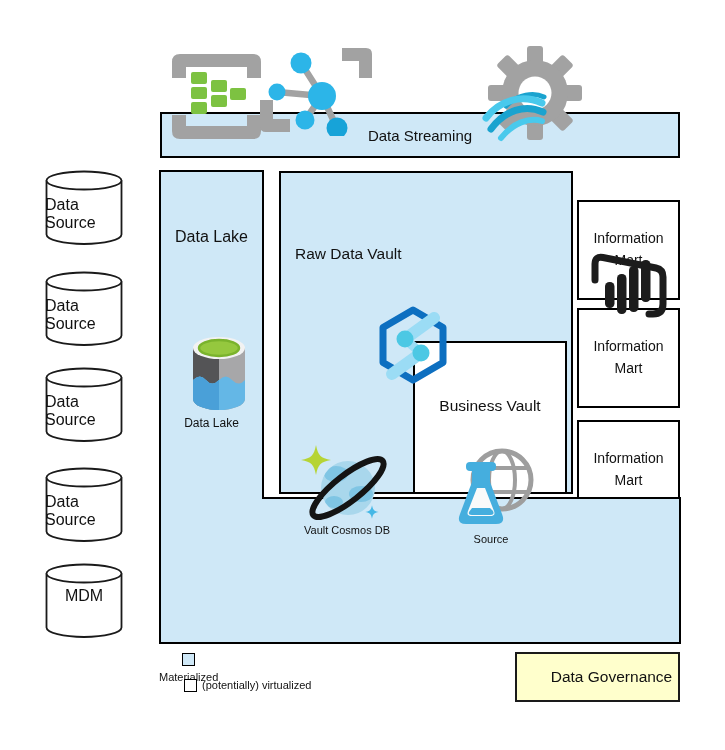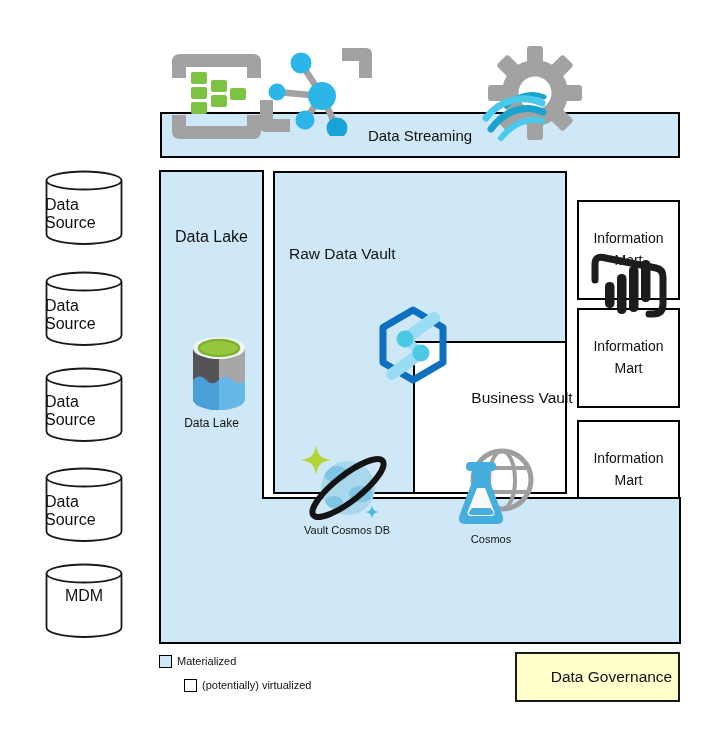--- a/index.html
+++ b/index.html
@@ -100,26 +100,26 @@
     <path d="M2,45 Q9,38 15,45 Q21,52 28,45 Q35,38 41,45 Q48,52 54,45 L54,64 A26,11 0 0 1 2,64 Z" fill="#64b7e6"></path>
     <path d="M2,45 Q9,38 15,45 Q21,52 28,45 L28,75 A26,11 0 0 1 2,64 Z" fill="#4aa0d8"></path>
     <ellipse cx="28" cy="13" rx="26" ry="11" fill="#f2f2f2"></ellipse>
     <ellipse cx="28" cy="13" rx="20" ry="8" fill="#95c83e" stroke="#7ab32c" stroke-width="2.5"></ellipse>
   </svg>
 
   <div class="abs caption" style="left:160px;top:416px;width:103px;font-size:12px;">
     <span>Data Lake</span>
   </div>
 
-  <div class="abs bluebox lvl2" style="left:273px;top:171px;width:294px;height:323px;">
+  <div class="abs bluebox lvl2" style="left:279px;top:171px;width:294px;height:323px;">
     <div class="abs" style="left:14px;top:72px;font-size:15.5px;">Raw Data Vault</div>
   </div>
 
   <div class="abs whitebox lvl3" style="left:413px;top:341px;width:154px;height:153px;">
-    <div class="abs" style="left:0;top:46px;width:100%;text-align:center;font-size:15.5px;padding-left:32px;">Business Vault</div>
+    <div class="abs" style="left:0;top:54px;width:100%;text-align:center;font-size:15.5px;">Business Vault</div>
   </div>
 
   <svg class="abs icon" style="left:378px;top:306px;" width="70" height="78" viewBox="0 0 70 78">
     <path d="M35,4 L65,21.5 L65,56.5 L35,74 L5,56.5 L5,21.5 Z" fill="none" stroke="#0d6fc0" stroke-width="7" stroke-linejoin="round"></path>
     <g stroke="#9bdcf5" stroke-width="12" stroke-linecap="round">
       <path d="M56,12 L27,33"></path>
       <path d="M43,47 L14,68"></path>
     </g>
     <path d="M27,33 L43,47" stroke="#9bdcf5" stroke-width="9"></path>
     <circle cx="27" cy="33" r="8.5" fill="#4cc8e4"></circle>
@@ -173,21 +173,21 @@
     </g>
     <g>
       <rect x="14" y="24" width="30" height="9" rx="4" fill="#45aede"></rect>
       <rect x="20" y="28" width="18" height="18" fill="#45aede"></rect>
       <path d="M20,44 L8,76 Q4,86 14,86 H44 Q54,86 50,76 L38,44 Z" fill="#45aede"></path>
       <path d="M25,50 L16,73 Q14,78 20,78 H38 Q44,78 42,73 L33,50 Z" fill="#fafafa"></path>
       <path d="M20,70 L17,74 Q16,77 20,77 H38 Q43,77 41,73 L38,70 Z" fill="#45aede"></path>
     </g>
   </svg>
   <div class="abs caption" style="left:441px;top:533px;width:100px;">
-    <span>Cosmos</span>
+    <span>Source</span>
   </div>
 
   <svg class="abs" style="left:45px;top:170px;" width="78" height="76" viewBox="0 0 78 76">
     <path d="M1.5,10.5 L1.5,64.5 A37.5,9.5 0 0 0 76.5,64.5 L76.5,10.5" fill="#fff" stroke="#1a1a1a" stroke-width="1.8"></path>
     <ellipse cx="39" cy="10.5" rx="37.5" ry="9" fill="#fff" stroke="#1a1a1a" stroke-width="1.8"></ellipse>
   </svg>
   <div class="abs cyl-label" style="left:45px;top:170px;width:78px;height:76px;">
       <span>Data Source</span>
     </div>
 
@@ -216,21 +216,21 @@
     </div>
 
   <svg class="abs" style="left:45px;top:563px;" width="78" height="76" viewBox="0 0 78 76">
     <path d="M1.5,10.5 L1.5,64.5 A37.5,9.5 0 0 0 76.5,64.5 L76.5,10.5" fill="#fff" stroke="#1a1a1a" stroke-width="1.8"></path>
     <ellipse cx="39" cy="10.5" rx="37.5" ry="9" fill="#fff" stroke="#1a1a1a" stroke-width="1.8"></ellipse>
   </svg>
   <div class="abs cyl-label" style="left:45px;top:552px;width:78px;height:76px;">
       <span>MDM</span>
     </div>
 
-  <div class="abs legend-row" style="left:159px;top:653px;height:16px;">
+  <div class="abs legend-row" style="left:159px;top:653px;height:16px;flex-direction:column;">
     <span class="legend-sq" style="background:#cfe8f7;"></span>
     <span>Materialized</span>
   </div>
   <div class="abs legend-row" style="left:176px;top:677px;height:16px;padding-left:8px;">
     <span class="legend-sq" style="background:#ffffff;"></span>
     <span>(potentially) virtualized</span>
   </div>
 
   <div class="abs yellowbox" style="left:515px;top:652px;width:165px;height:50px;padding-left:28px;">
     <span>Data Governance</span>

